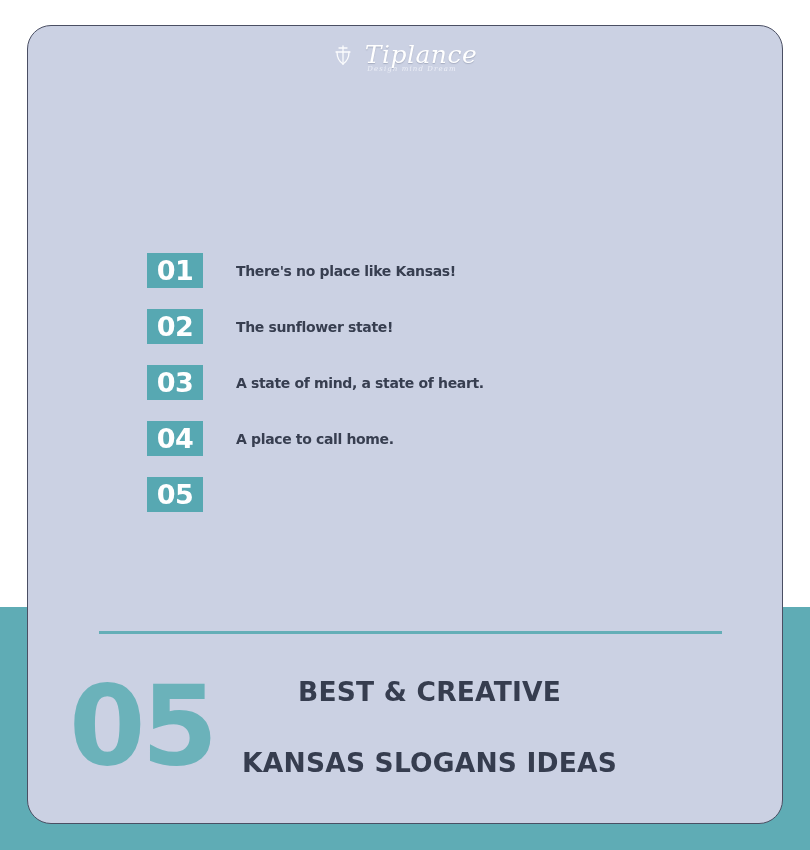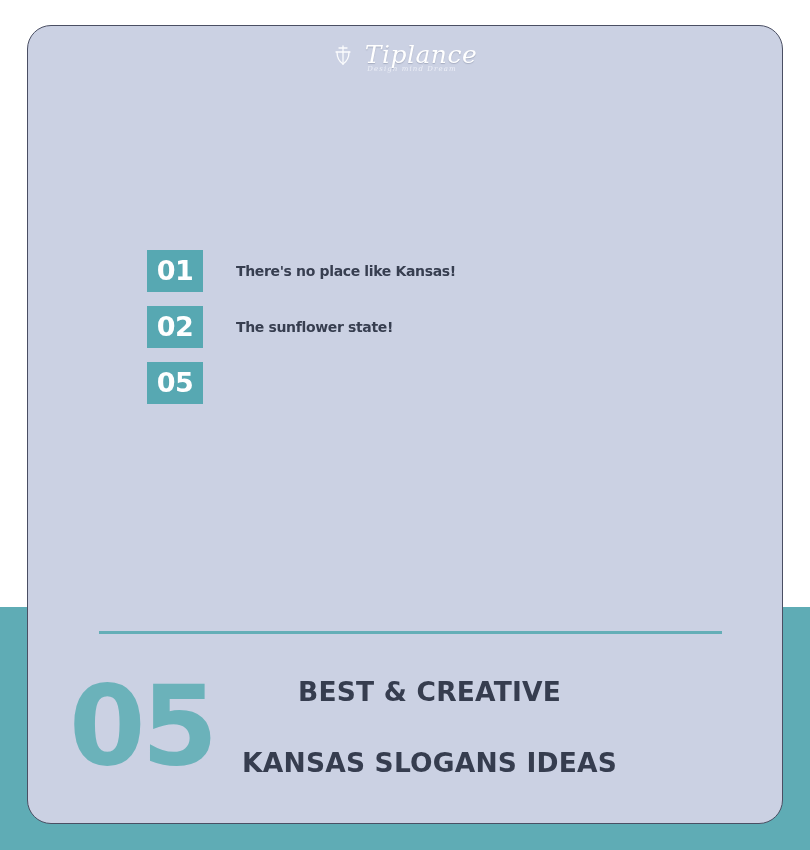--- a/index.html
+++ b/index.html
@@ -91,21 +91,21 @@
   }
   .slogan-row {
     display: flex;
     align-items: center;
     height: 47px;
     margin-bottom: 9px;
   }
   .slogan-badge {
     flex: 0 0 auto;
     width: 56px;
-    height: 42px;
+    height: 35px;
     background: #57A8B2;
     color: #ffffff;
     font-size: 27px;
     font-weight: 700;
     letter-spacing: -0.5px;
     display: flex;
     align-items: center;
     justify-content: center;
     font-family: "DejaVu Sans", sans-serif;
   }
@@ -189,21 +189,29 @@
     <div class="slogan-row">
       <div class="slogan-badge">01</div>
       <div class="slogan-text">There's no place like Kansas!</div>
     </div>
 
     <div class="slogan-row">
       <div class="slogan-badge">02</div>
       <div class="slogan-text">The sunflower state!</div>
     </div>
 
-
+    <div class="slogan-row">
+      <div class="slogan-badge">03</div>
+      <div class="slogan-text">A state of mind, a state of heart.</div>
+    </div>
+
+    <div class="slogan-row">
+      <div class="slogan-badge">04</div>
+      <div class="slogan-text">A place to call home.</div>
+    </div>
 
     <div class="slogan-row">
       <div class="slogan-badge">05</div>
     </div>
 
   </div>
 
   <div class="divider"></div>
 
   <div class="footer">

